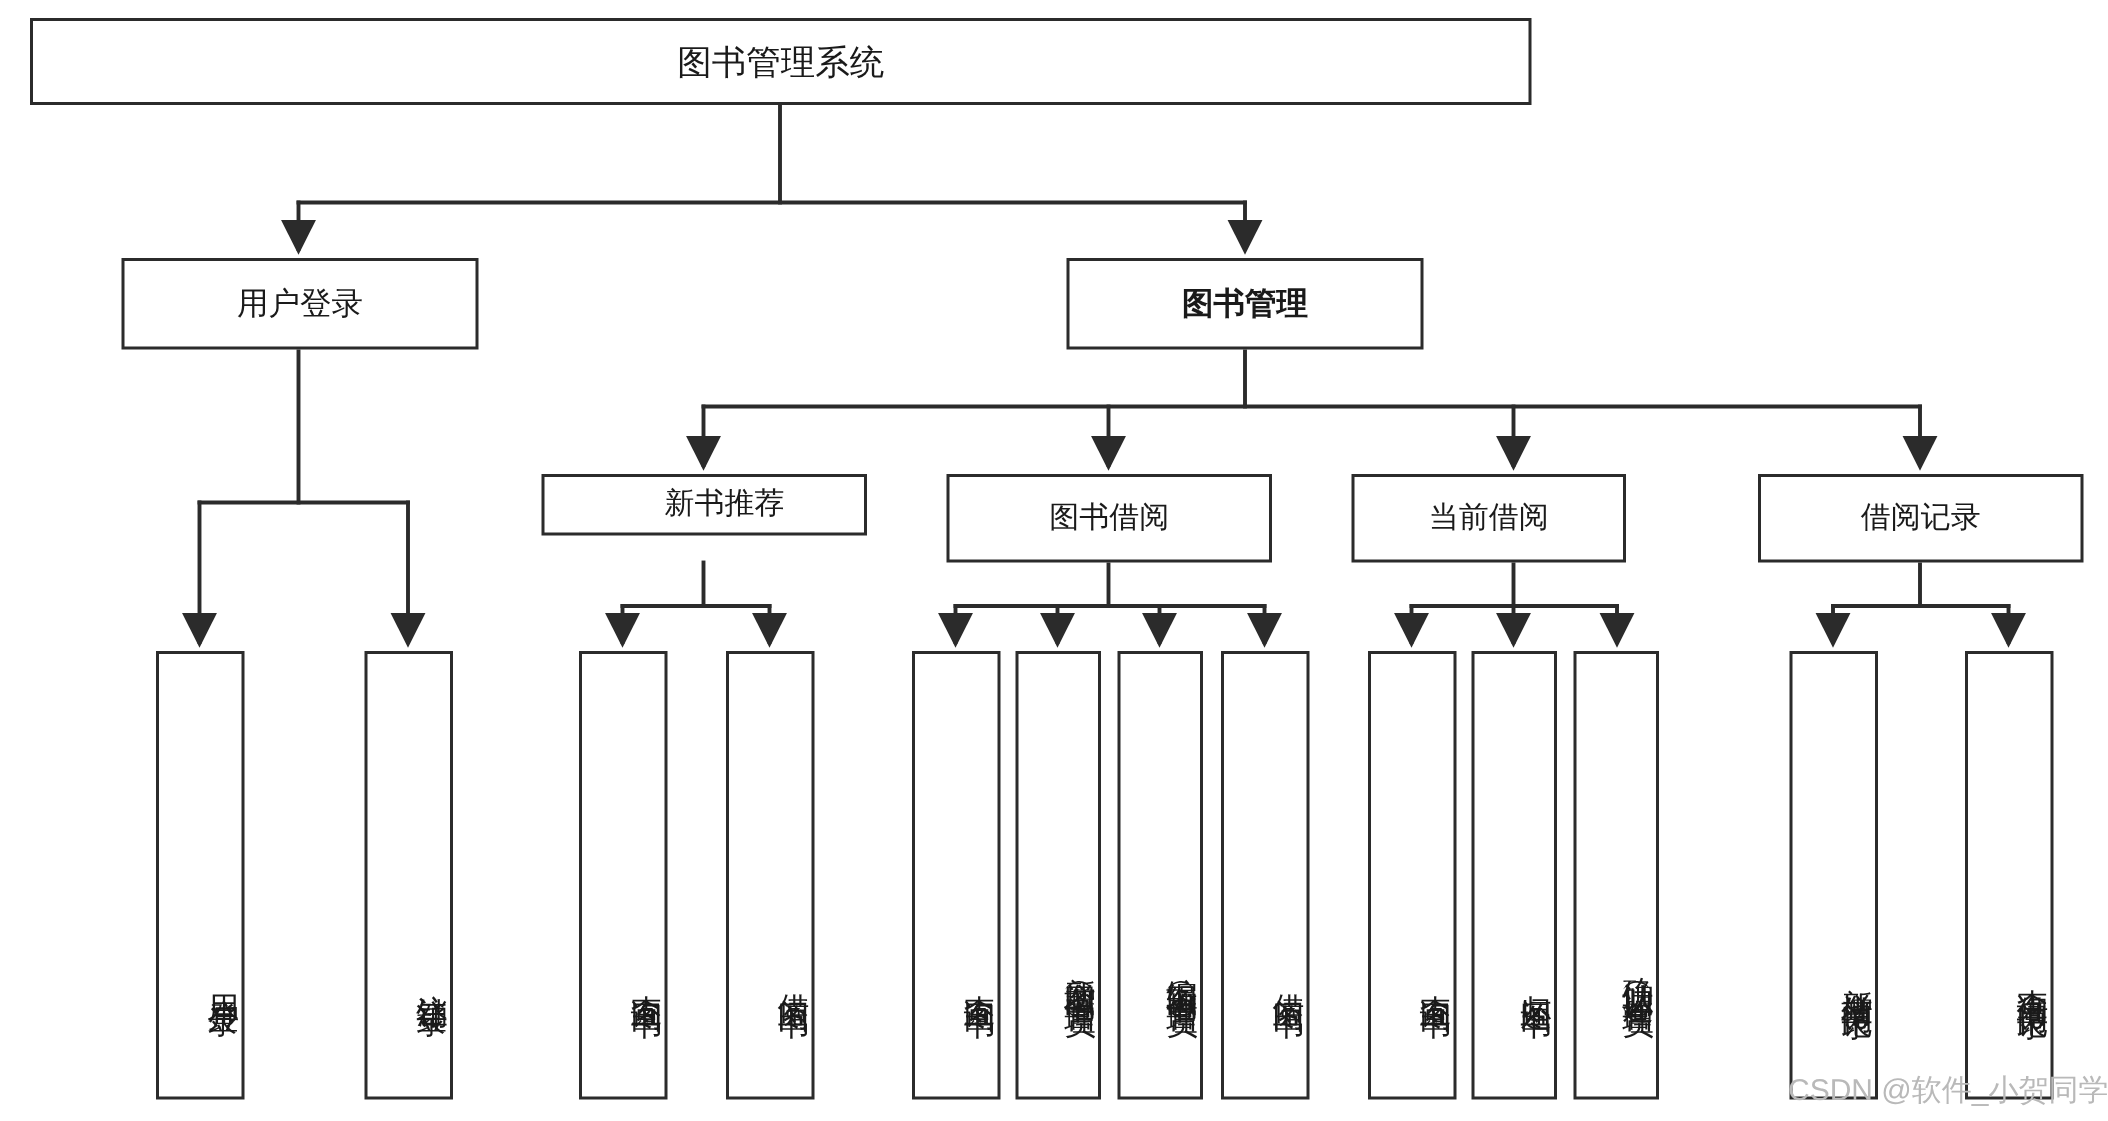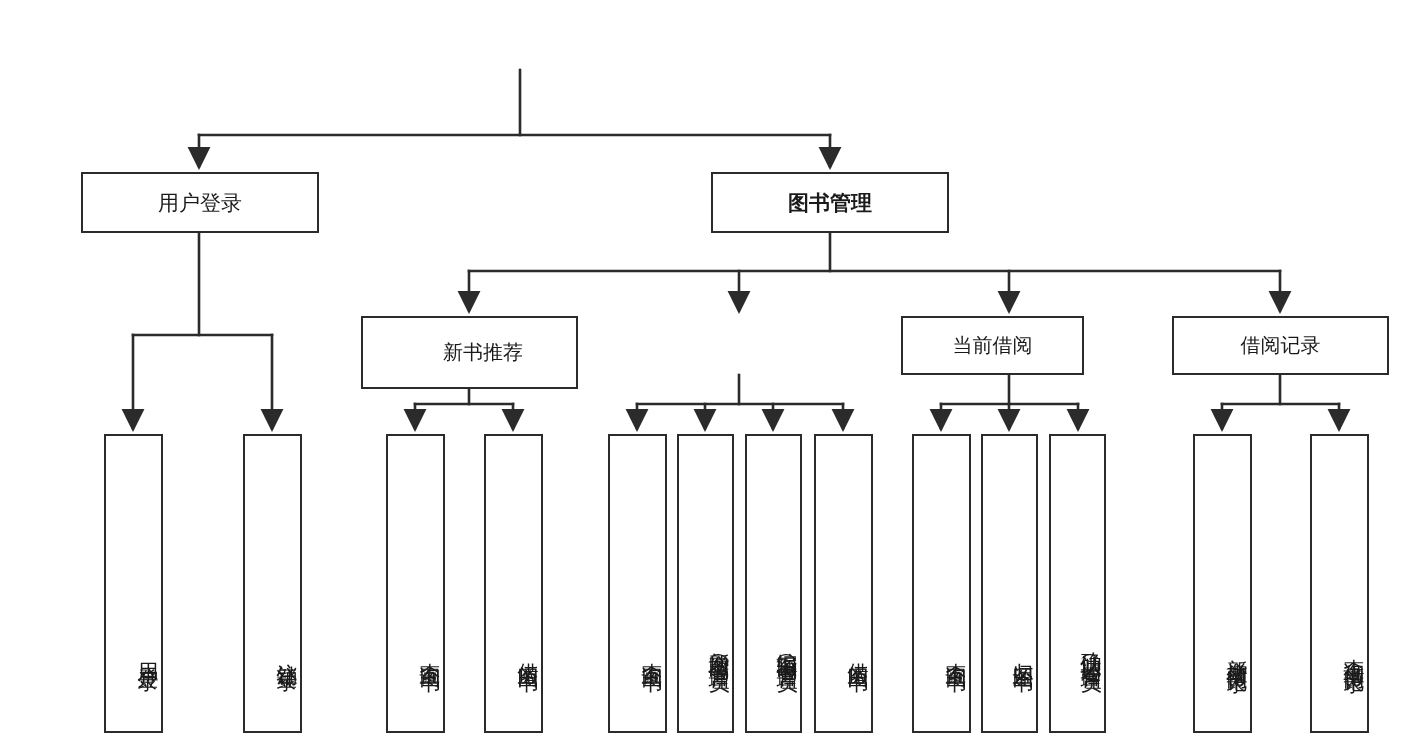--- a/index.html
+++ b/index.html
@@ -124,25 +124,27 @@
       <path d="M 1009 404 L 1009 428" marker-end="url(#arrow)"></path>
       <path d="M 1078 404 L 1078 428" marker-end="url(#arrow)"></path>
 
       <path d="M 1280 375 L 1280 404"></path>
       <path d="M 1222 404 L 1339 404"></path>
       <path d="M 1222 404 L 1222 428" marker-end="url(#arrow)"></path>
       <path d="M 1339 404 L 1339 428" marker-end="url(#arrow)"></path>
     </g>
   </svg>
 
+  <div class="node root" style="left:20px; top:12px; width:1001px; height:58px;">图书管理系统</div>
 
   <div class="node branch" style="left:81px; top:172px; width:238px; height:61px;">用户登录</div>
   <div class="node branch" style="left:711px; top:172px; width:238px; height:61px;font-weight:bold;">图书管理</div>
 
-  <div class="node sub" style="left:361px; top:316px; width:217px; height:73px;padding-left:27px;">新书推荐</div>
+  <div class="node sub" style="left:361px; top:316px; width:217px; height:41px;padding-left:27px;">新书推荐</div>
+  <div class="node sub" style="left:631px; top:316px; width:217px; height:59px;">图书借阅</div>
   <div class="node sub" style="left:901px; top:316px; width:183px; height:59px;">当前借阅</div>
   <div class="node sub" style="left:1172px; top:316px; width:217px; height:59px;">借阅记录</div>
 
   <div class="node leaf" style="left: 104px; top: 434px; width: 59px; height: 299px; align-items: flex-start; justify-content: center; padding-top: 137.5px;">
     <span class="leaf-label" style="font-size: 21px; letter-spacing: 3px;">用户登录</span>
   </div>
   <div class="node leaf" style="left: 243px; top: 434px; width: 59px; height: 299px; align-items: flex-start; justify-content: center; padding-top: 137.5px;">
     <span class="leaf-label" style="font-size: 21px; letter-spacing: 3px;">注销登录</span>
   </div>
 
@@ -176,14 +178,15 @@
     <span class="leaf-label" style="font-size: 21px; letter-spacing: 3px;">确认归还（管理员）</span>
   </div>
 
   <div class="node leaf tall-text" style="left: 1193px; top: 434px; width: 59px; height: 299px; align-items: flex-start; justify-content: center; padding-top: 134.5px;">
     <span class="leaf-label" style="font-size: 21px; letter-spacing: 3px;">新增借阅记录</span>
   </div>
   <div class="node leaf tall-text" style="left: 1310px; top: 434px; width: 59px; height: 299px; align-items: flex-start; justify-content: center; padding-top: 134.5px;">
     <span class="leaf-label" style="font-size: 21px; letter-spacing: 3px;">查询借阅记录</span>
   </div>
 
+  <div class="watermark" style="left:1192px; top:713px;">CSDN @软件_小贺同学</div>
 
 </div>
 
 </body></html>

